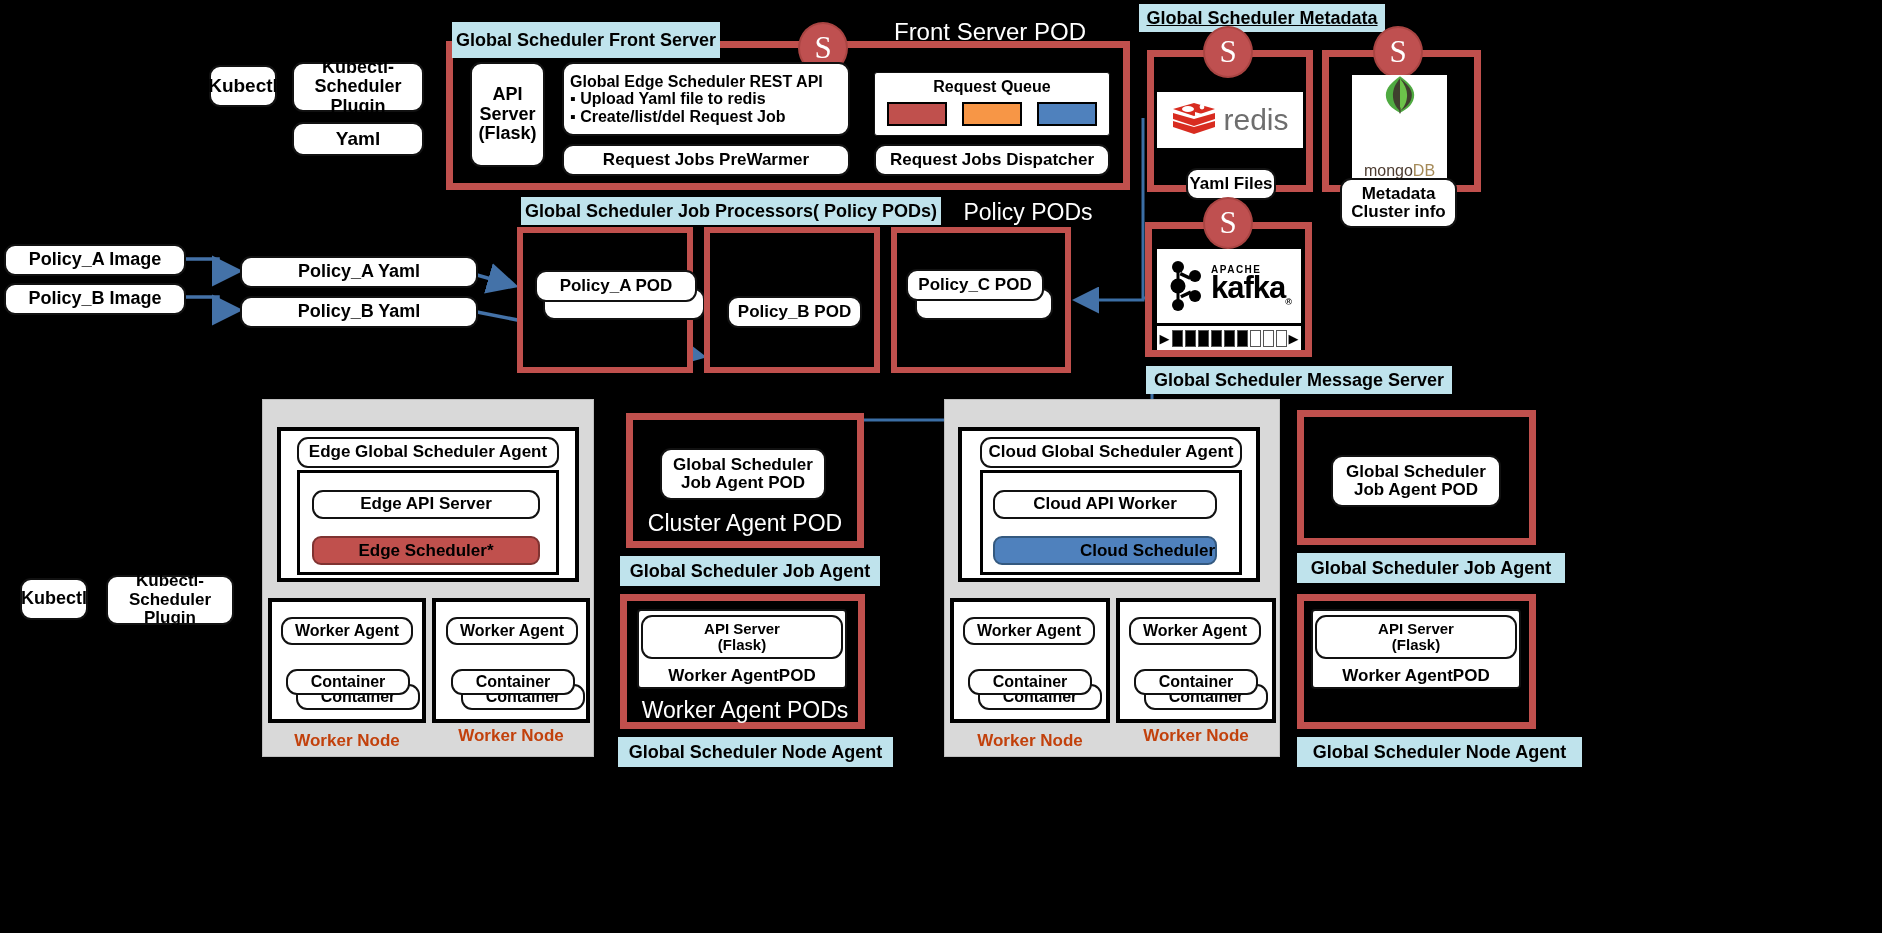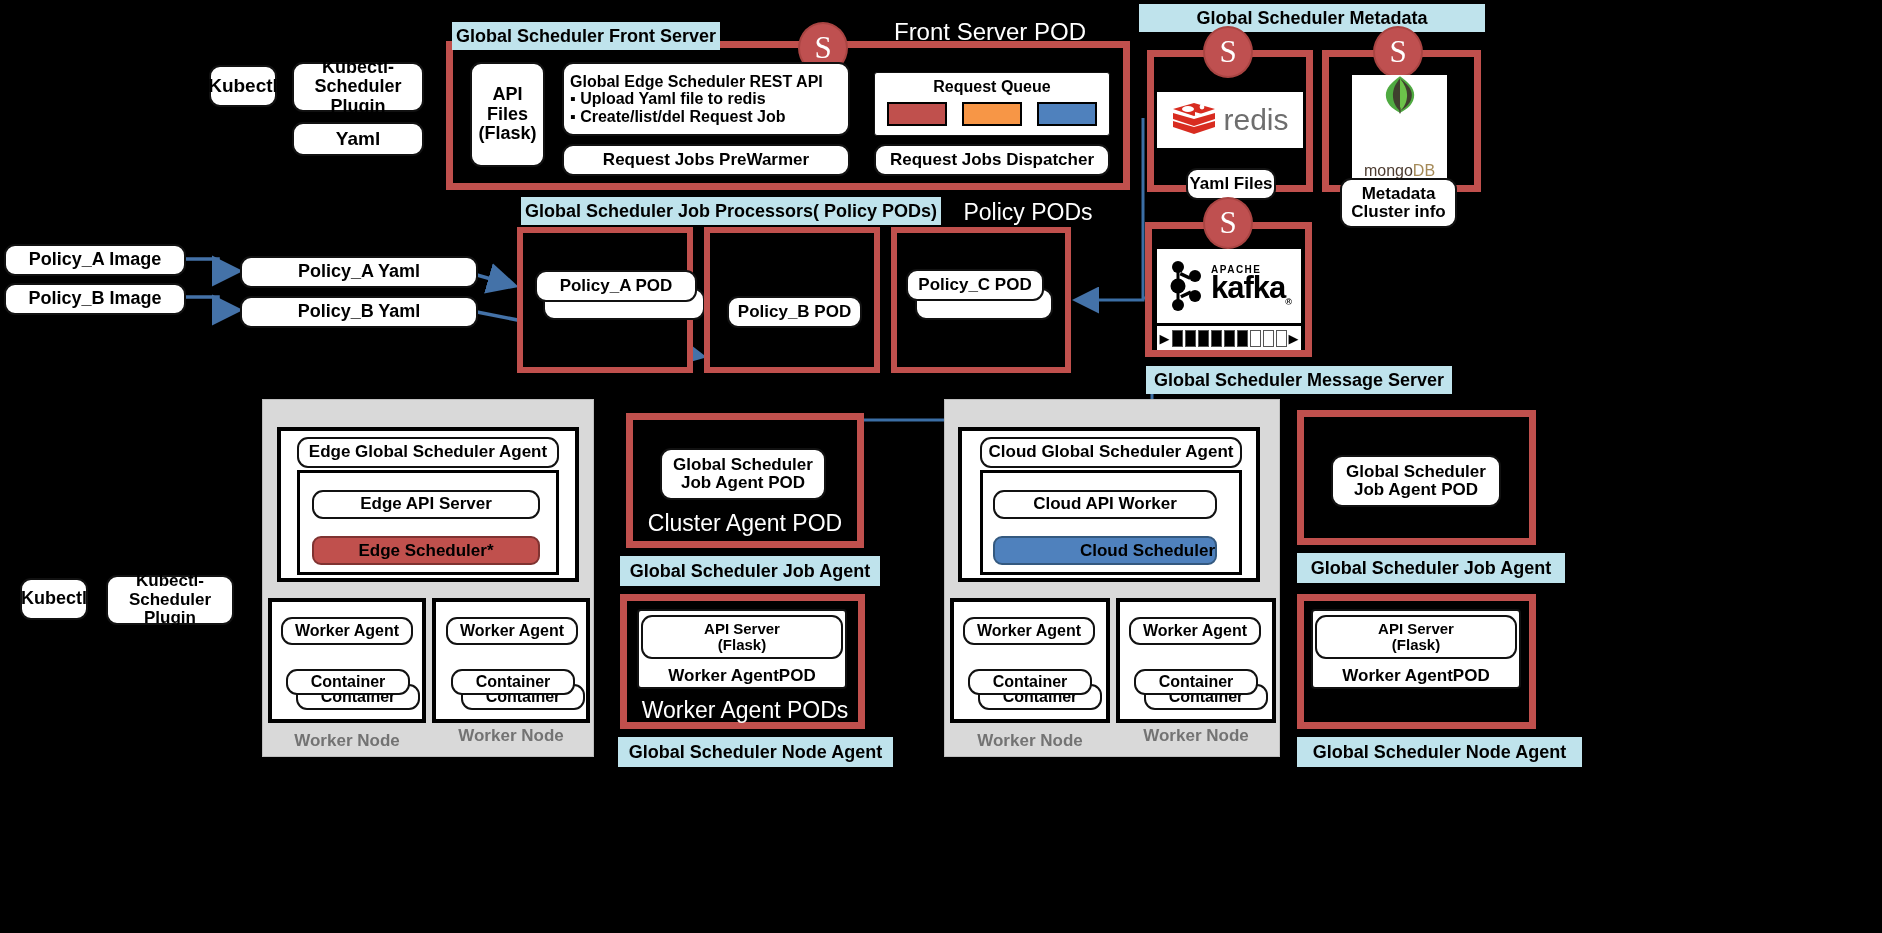--- a/index.html
+++ b/index.html
@@ -36,21 +36,21 @@
   .blackbox{background:#fff;border:4px solid #000;}
   .blackbox2{background:#fff;border:3px solid #000;}
 
   .sched-red{background:#c0504d;border:2px solid #7f3331;border-radius:9px;}
   .sched-blue{background:#4f81bd;border:2px solid #34597f;border-radius:9px;}
 
   .qblk{border:2px solid #000;}
 
   svg.ov{position:absolute;left:0;top:0;width:1882px;height:933px;
          pointer-events:none;overflow:visible;}
-  .nodelabel{font-weight:bold;color:#737373;text-align:center;}
+  .nodelabel{font-weight:bold;color:#c2410c;text-align:center;}
 </style>
 </head>
 <body>
 
 <svg class="ov">
   <defs>
     <marker id="abl" markerWidth="9" markerHeight="9" refX="7" refY="4.5" orient="auto">
       <path d="M0,0 L9,4.5 L0,9 z" fill="#4472a8"></path>
     </marker>
     <marker id="abk" markerWidth="8" markerHeight="8" refX="6.5" refY="4" orient="auto">
@@ -103,33 +103,33 @@
 </div>
 <div class="abs wbox" style="left:292px;top:62px;width:132px;height:50px;font-size:18px;">
   <span>Kubectl-</span>
   <span>Scheduler Plugin</span>
 </div>
 <div class="abs wbox" style="left:292px;top:122px;width:132px;height:34px;font-size:19px;">
   <span>Yaml</span>
 </div>
 
 <div class="abs podframe" style="left:446px;top:41px;width:684px;height:149px;"></div>
-<div class="abs banner" style="left:452px;top:22px;width:268px;height:28px;font-size:18px;text-align:right;">
+<div class="abs banner" style="left:452px;top:22px;width:268px;height:36px;font-size:18px;text-align:right;">
   <span>Global Scheduler Front Server</span>
 </div>
 <div class="abs wlabel" style="left:860px;top:18px;width:260px;height:28px;font-size:24px;">
   <span>Front Server POD</span>
 </div>
 <div class="abs sbadge" style="left:798px;top:22px;width:50px;height:52px;font-size:31px;">
   <span>S</span>
 </div>
 
 <div class="abs wbox" style="left:470px;top:62px;width:75px;height:105px;font-size:18px;">
   <span>API</span>
-  <span>Files</span>
+  <span>Server</span>
   <span>(Flask)</span>
 </div>
 
 <div class="abs wbox" style="left:562px;top:62px;width:288px;height:74px;align-items:flex-start;justify-content:center;padding:3px 6px;font-size:16px;">
   <span style="text-align:left;">Global Edge Scheduler REST API</span>
   <span style="text-align:left;">▪ <i style="font-style:normal">Upload Yaml file to redis</i></span>
   <span style="text-align:left;">▪ <i style="font-style:normal">Create/list/del Request Job</i></span>
 </div>
 
 <div class="abs wbox" style="left:562px;top:144px;width:288px;height:32px;font-size:17px;text-align:center;">
@@ -142,21 +142,21 @@
     <div class="qblk" style="width:56px;height:20px;background:#c0504d;"></div>
     <div class="qblk" style="width:56px;height:20px;background:#f79646;"></div>
     <div class="qblk" style="width:56px;height:20px;background:#4f81bd;"></div>
   </div>
 </div>
 
 <div class="abs wbox" style="left:874px;top:144px;width:236px;height:32px;font-size:17px;">
   <span>Request Jobs Dispatcher</span>
 </div>
 
-<div class="abs banner" style="left:1139px;top:4px;width:346px;height:28px;font-size:18px;">
+<div class="abs banner" style="left:1139px;top:4px;width:246px;height:28px;font-size:18px;text-decoration:underline;">
   <span>Global Scheduler Metadata</span>
 </div>
 <div class="abs podframe" style="left:1147px;top:50px;width:166px;height:142px;"></div>
 <div class="abs sbadge" style="left:1203px;top:26px;width:50px;height:52px;font-size:31px;">
   <span>S</span>
 </div>
 <div class="abs" style="left:1157px;top:92px;width:146px;height:56px;background:#fff;display:flex;align-items:center;justify-content:center;gap:6px;">
   <svg width="46" height="40" viewBox="0 0 46 40">
     <g fill="#d82c20">
       <path d="M23 27 L2 21 L2 27 L23 34 L44 27 L44 21 Z"></path>

